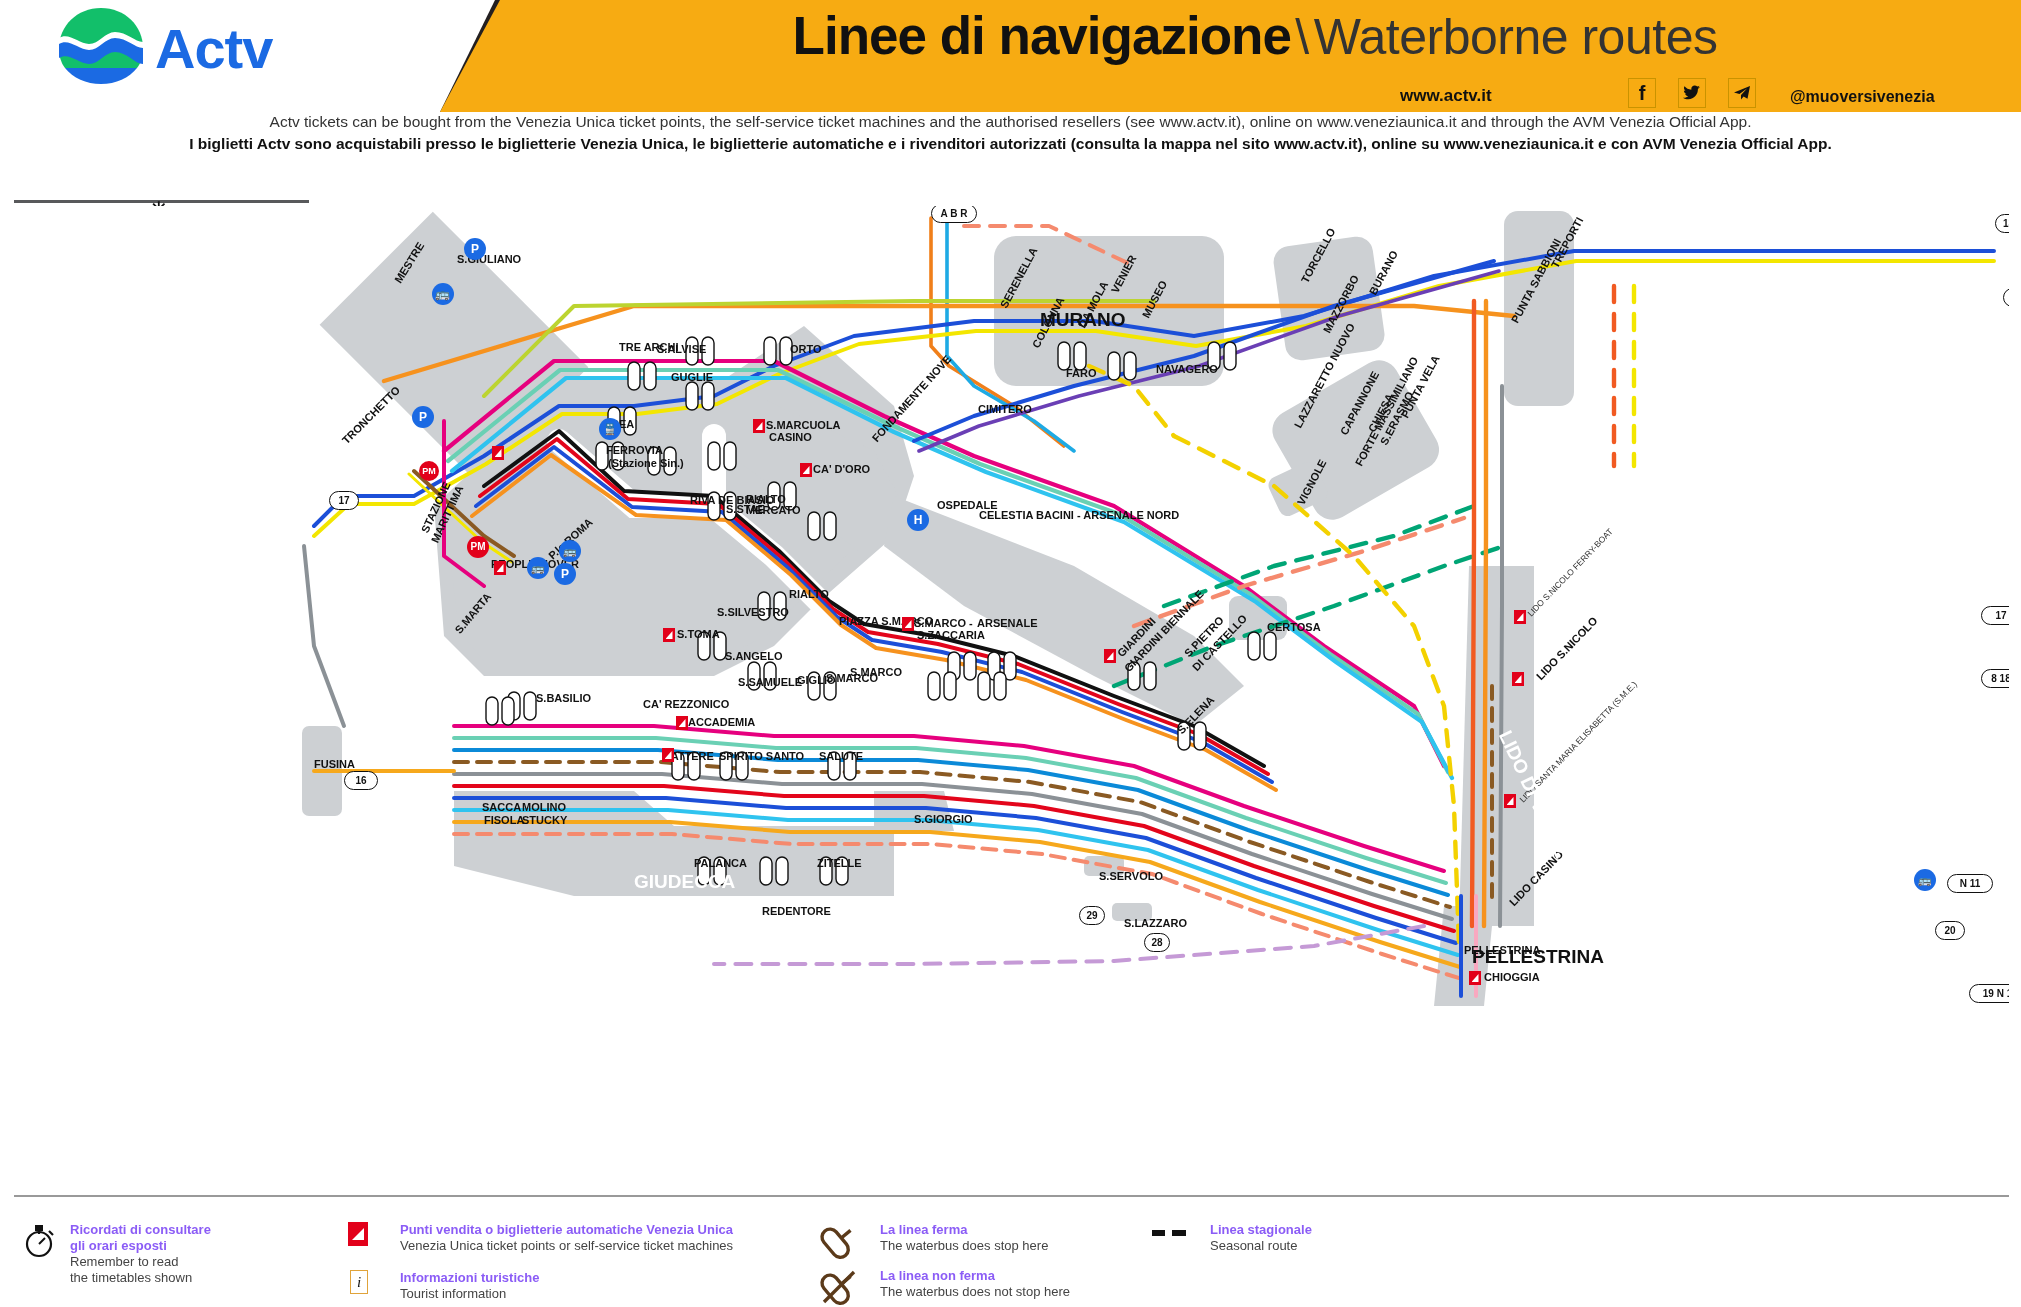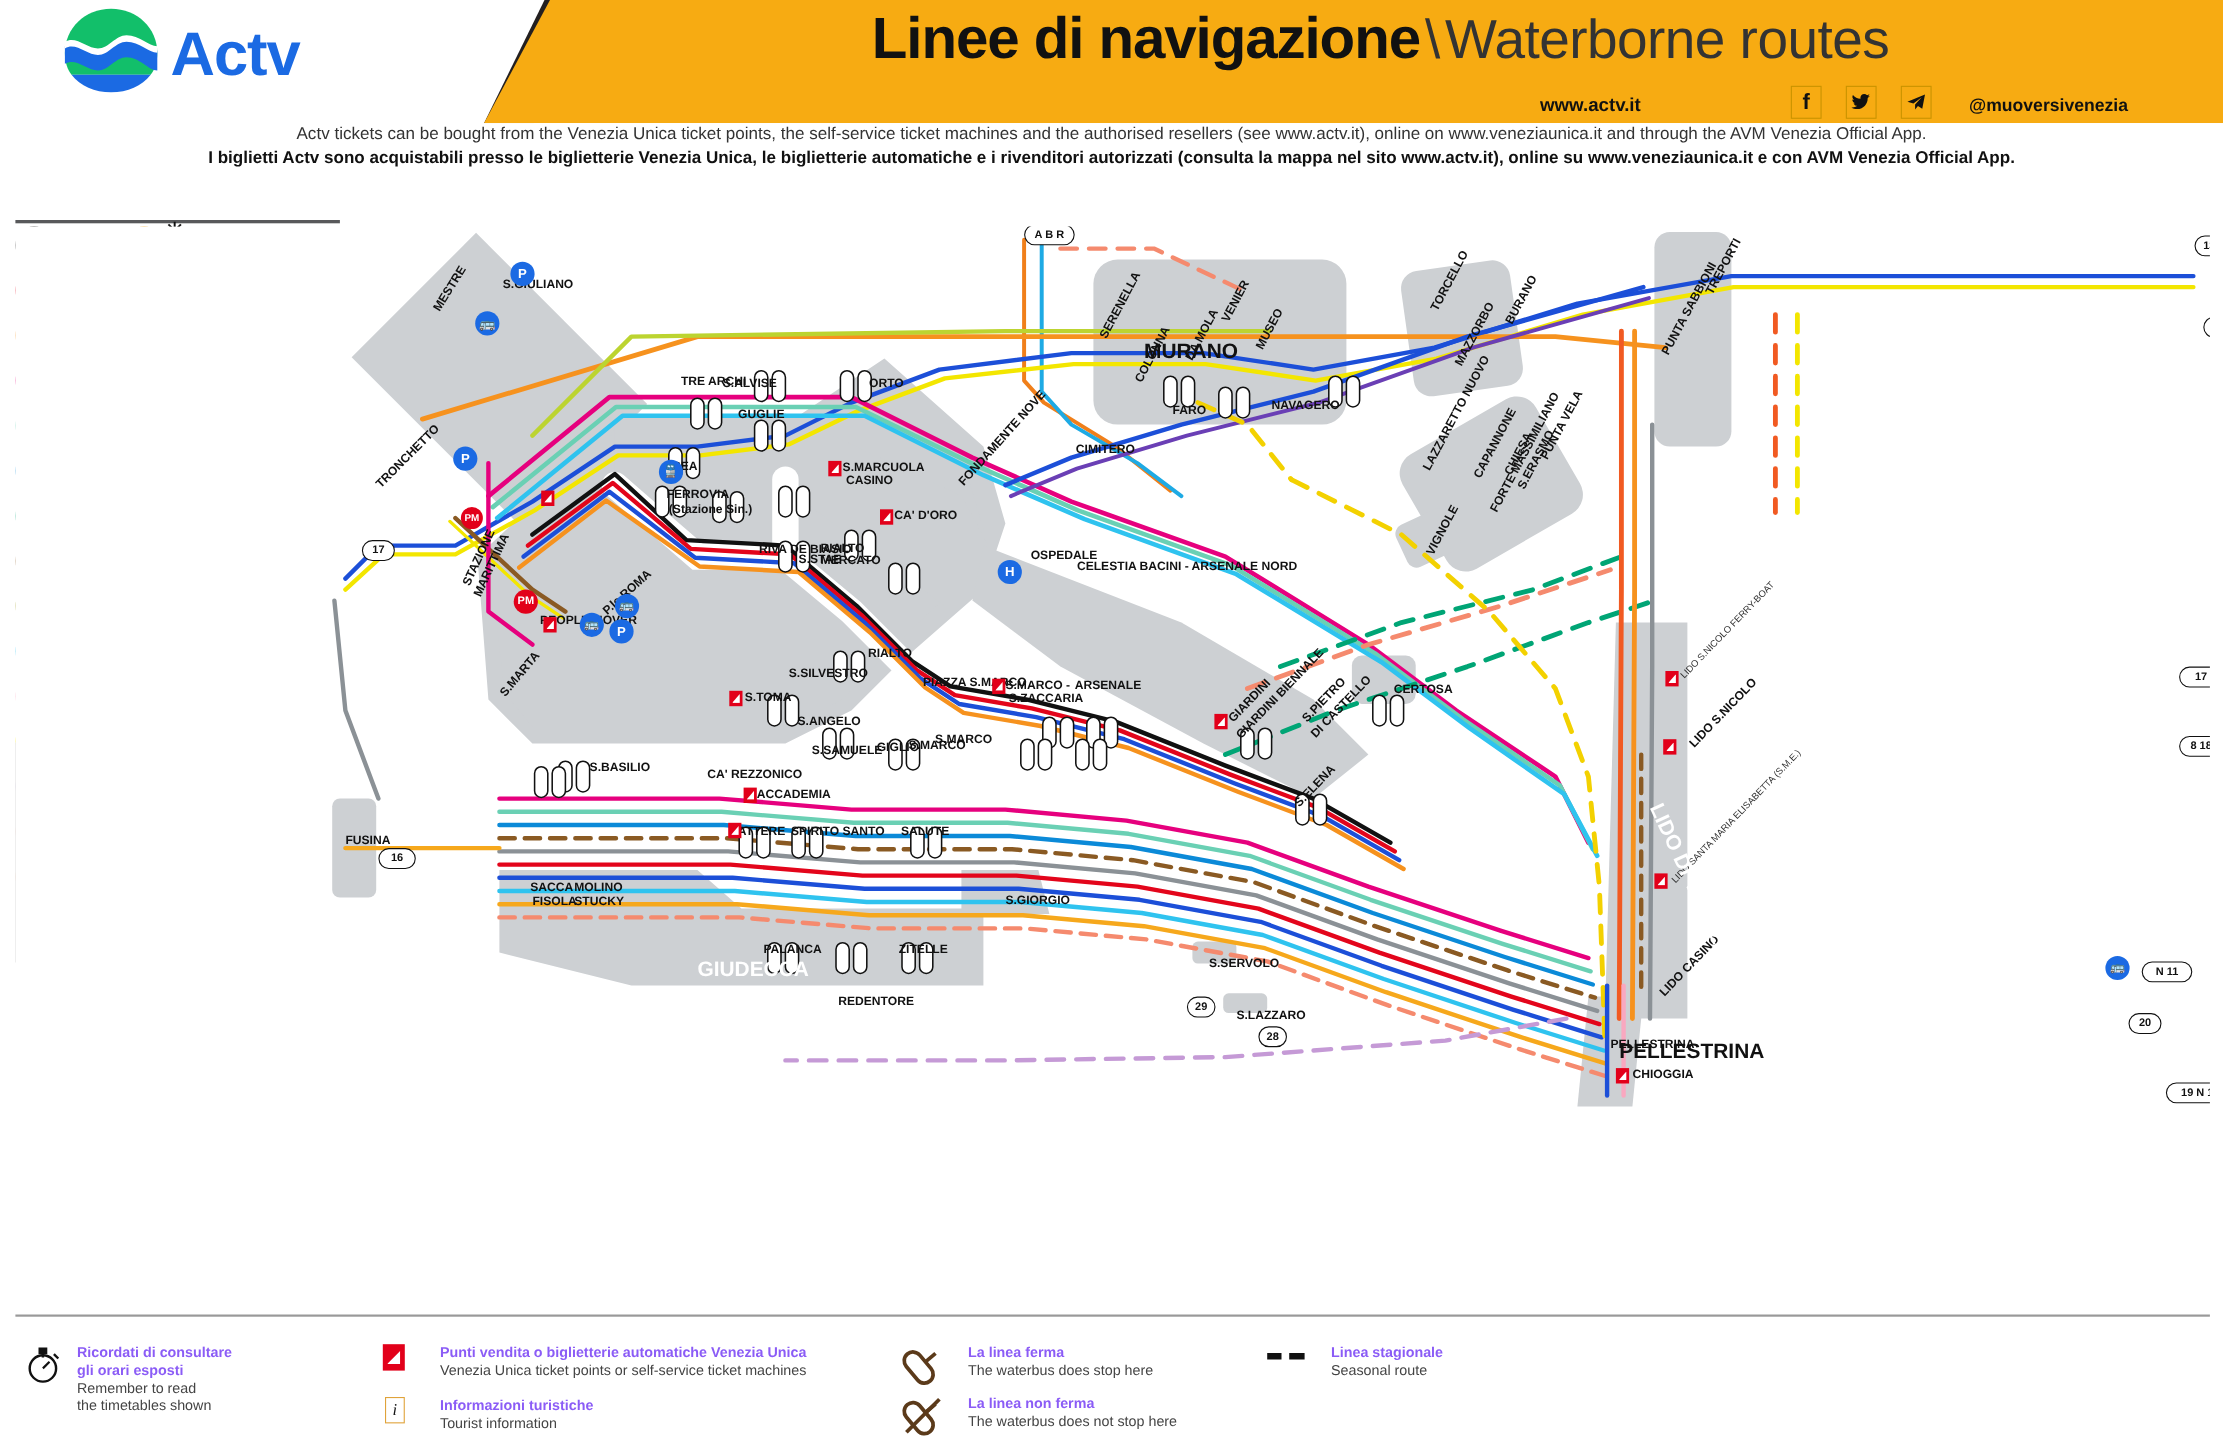--- a/index.html
+++ b/index.html
@@ -481,21 +481,21 @@
       <div class="stop-lbl" style="left: 732px; top: 287px; transform-origin: left center;">RIALTO</div>
       <div class="stop-lbl" style="left: 732px; top: 298px; transform-origin: left center;">MERCATO</div>
       <div class="stop-lbl" style="left: 712px; top: 297px; transform-origin: left center;">S.STAE</div>
       <div class="stop-lbl" style="left: 676px; top: 288px; transform-origin: left center;">RIVA DE BIASIO</div>
       <div class="stop-lbl" style="left: 592px; top: 238px; transform-origin: left center;">FERROVIA</div>
       <div class="stop-lbl" style="left: 594px; top: 251px; transform-origin: left center;">(Stazione Sin.)</div>
       <div class="stop-lbl" style="left: 589px; top: 212px; transform-origin: left center;">CREA</div>
       <div class="stop-lbl" style="left: 605px; top: 135px; transform-origin: left center;">TRE ARCHI</div>
       <div class="stop-lbl" style="left: 657px; top: 165px; transform-origin: left center;">GUGLIE</div>
       <div class="stop-lbl" style="left: 643px; top: 137px; transform-origin: left center;">S.ALVISE</div>
-      <div class="stop-lbl" style="left: 776px; top: 137px; transform-origin: left center;">ORTO</div>
+      <div class="stop-lbl" style="left: 752px; top: 137px; transform-origin: left center; padding-left: 24px;">ORTO</div>
       <div class="stop-lbl" style="left: 752px; top: 213px; transform-origin: left center;">S.MARCUOLA</div>
       <div class="stop-lbl" style="left: 755px; top: 225px; transform-origin: left center;">CASINO</div>
       <div class="stop-lbl" style="left: 799px; top: 257px; transform-origin: left center;">CA' D'ORO</div>
       <div class="stop-lbl" style="left: 860px; top: 228px; transform: rotate(-48deg); transform-origin: left center;">FONDAMENTE NOVE</div>
       <div class="stop-lbl" style="left: 923px; top: 293px; transform-origin: left center;">OSPEDALE</div>
       <div class="stop-lbl" style="left: 965px; top: 303px; transform-origin: left center;">CELESTIA</div>
       <div class="stop-lbl" style="left: 1022px; top: 303px; transform-origin: left center;">BACINI - ARSENALE NORD</div>
       <div class="stop-lbl" style="left: 950px; top: 197px; transform-origin: left center; margin-left: 14px;">CIMITERO</div>
       <div class="stop-lbl" style="left: 1142px; top: 157px; transform-origin: left center;">NAVAGERO</div>
       <div class="stop-lbl" style="left: 1052px; top: 161px; transform-origin: left center;">FARO</div>
@@ -594,21 +594,21 @@
     <line x1="27" y1="11" x2="31" y2="15" stroke="#111" stroke-width="2.2"></line>
   </svg>
   <div class="bl-item" style="left:70px;top:22px;">
     <div class="bl-title">Ricordati di consultare</div>
     <div class="bl-title">gli orari esposti</div>
     <div class="bl-sub">Remember to read</div>
     <div class="bl-sub">the timetables shown</div>
   </div>
 
   <div class="vu-icon" style="left:348px;top:22px;"></div>
-  <div class="bl-item" style="left:400px;top:22px;text-align:right;">
+  <div class="bl-item" style="left:400px;top:22px;">
     <div class="bl-title">Punti vendita o biglietterie automatiche Venezia Unica</div>
     <div class="bl-sub">Venezia Unica ticket points or self-service ticket machines</div>
   </div>
 
   <div class="info-icon" style="left:350px;top:70px;">i</div>
   <div class="bl-item" style="left:400px;top:70px;">
     <div class="bl-title">Informazioni turistiche</div>
     <div class="bl-sub">Tourist information</div>
   </div>
 

